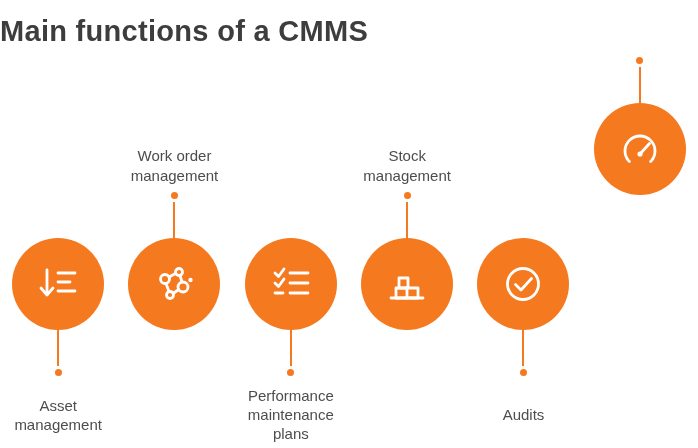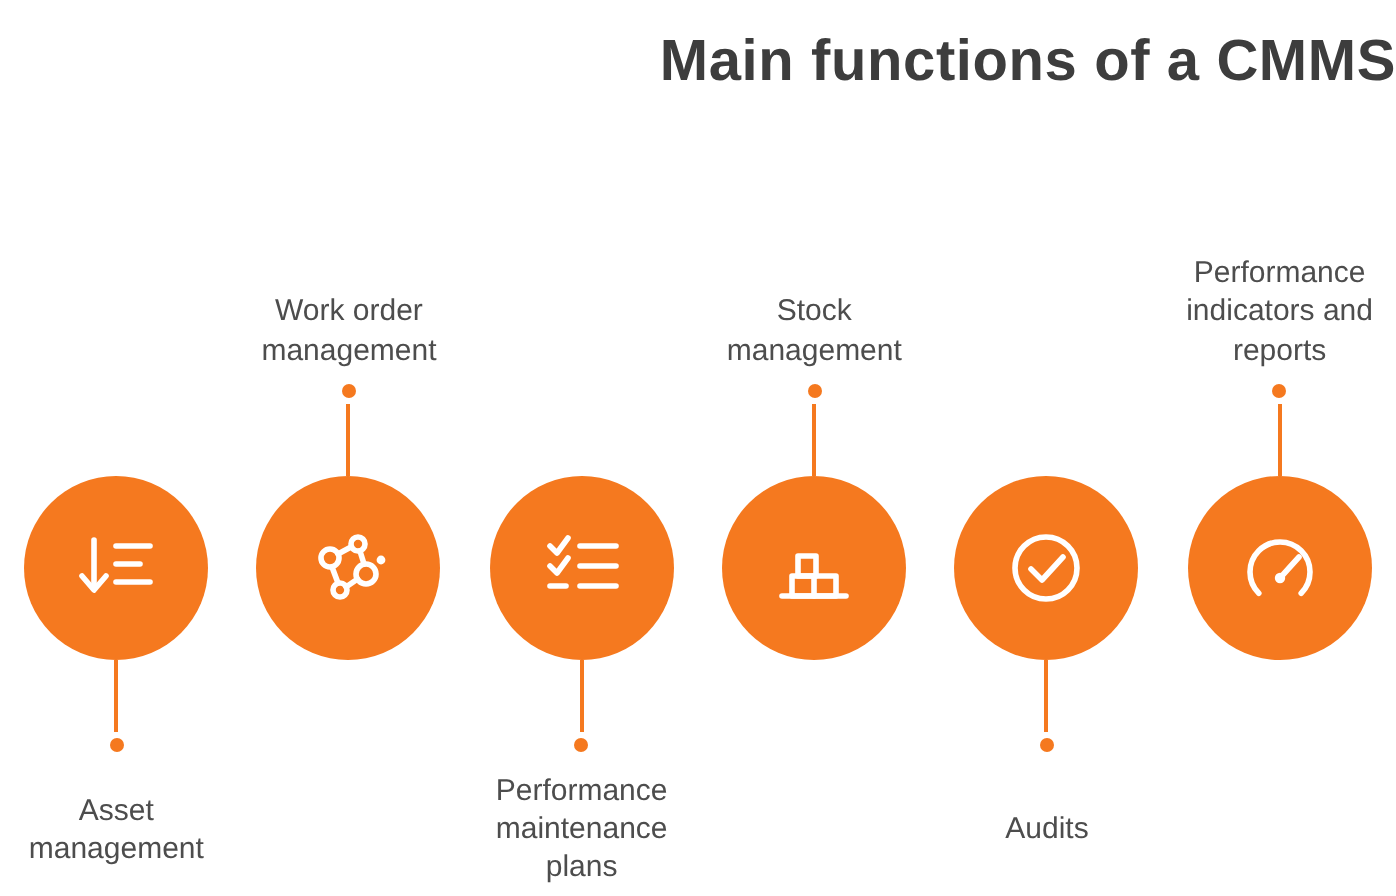--- a/index.html
+++ b/index.html
@@ -8,21 +8,21 @@
     --label-color:#4D4D4D;
   }
   *{box-sizing:border-box;margin:0;padding:0;}
   html,body{width:698px;height:448px;overflow:hidden;}
   body{
     background:#ffffff;
     font-family:"Liberation Sans",sans-serif;
   }
   .title{
     margin:14px 0 0;
-    text-align:right;
+    text-align:left;
     font-size:29px;
     font-weight:700;
     line-height:1.2;
     color:var(--title-color);
     letter-spacing:0.3px;
   }
   .row{
     margin-top:8px;
     height:390px;
     display:flex;
@@ -207,23 +207,20 @@
       <div class="connector bottom">
         <div class="line"></div>
         <div class="dot"></div>
       </div>
       <div class="slot-bottom">
         <div class="fn-label">Audits</div>
       </div>
     </div>
 
     <div class="col">
-      <div class="slot-top">
-        <div class="fn-label">Performance indicators and reports</div>
-      </div>
       <div class="connector top">
         <div class="dot"></div>
         <div class="line"></div>
       </div>
       <div class="circle">
         <span>
           <svg class="ic" width="48" height="48" viewBox="0 0 48 48">
             <path d="M13.4,36.6 A15,15 0 1 1 34.6,36.6"></path>
             <line x1="24" y1="29" x2="33.5" y2="18.5"></line>
             <circle class="fillw" cx="24" cy="29" r="2.6"></circle>

